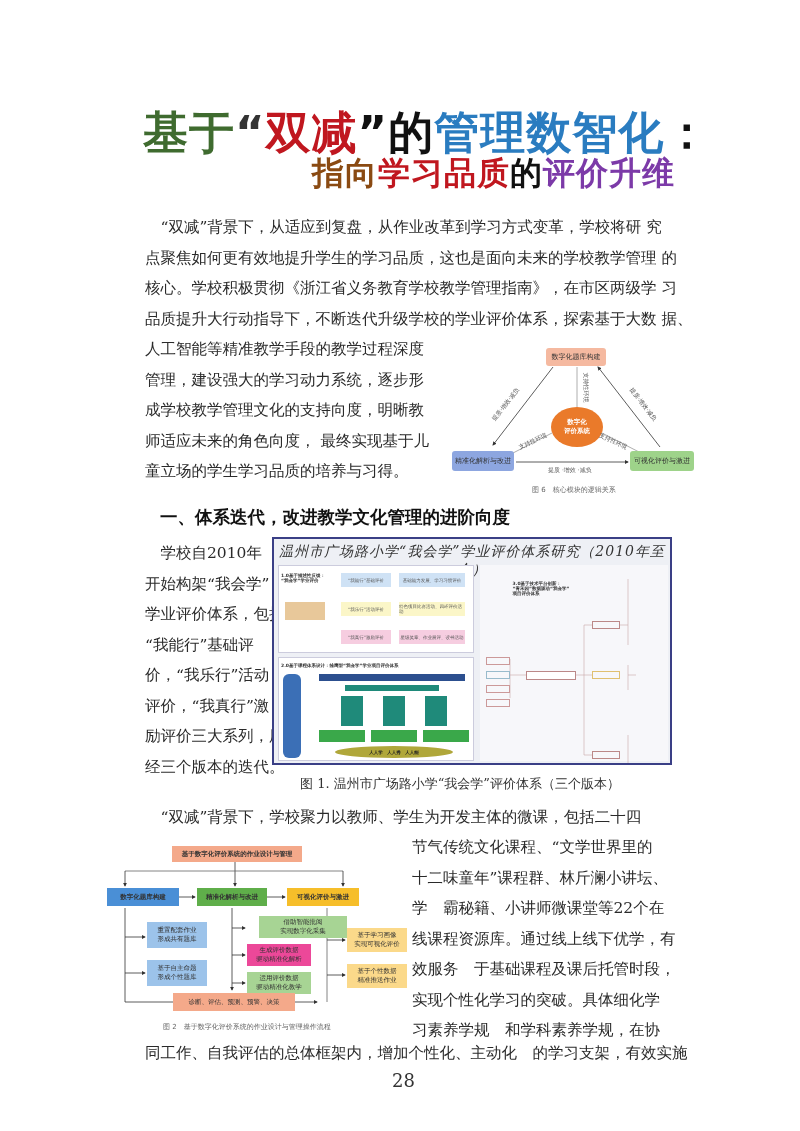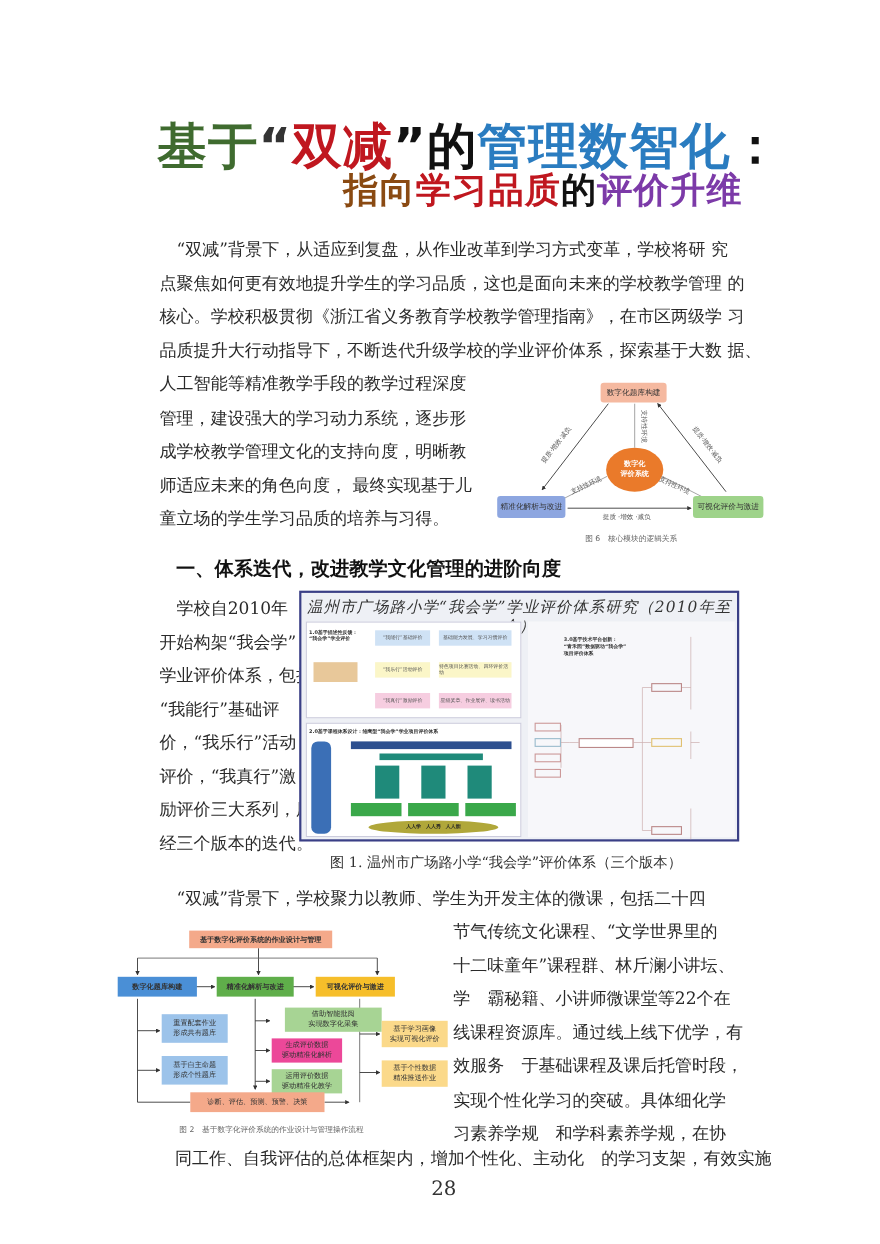--- a/index.html
+++ b/index.html
@@ -148,21 +148,21 @@
 </div>
 <div class="para" style="left:412px; top:832px; width:280px;">
   <span class="line">节气传统文化课程、“文学世界里的</span>
   <span class="line">十二味童年”课程群、林斤澜小讲坛、</span>
   <span class="line">学　霸秘籍、小讲师微课堂等22个在</span>
   <span class="line">线课程资源库。通过线上线下优学，有</span>
   <span class="line">效服务　于基础课程及课后托管时段，</span>
   <span class="line">实现个性化学习的突破。具体细化学</span>
   <span class="line">习素养学规　和学科素养学规，在协</span>
 </div>
-<div class="para" style="left:145px; top:1038px; width:545px;margin-left:14px;">
+<div class="para" style="left:145px; top:1038px; width:545px;">
   <span class="line">同工作、自我评估的总体框架内，增加个性化、主动化　的学习支架，有效实施</span>
 </div>
 
 <div class="fig2">
   <svg width="270" height="180">
     <defs>
       <marker id="ah2" markerWidth="5" markerHeight="5" refX="4" refY="2.5" orient="auto">
           <path d="M0,0 L5,2.5 L0,5 z" fill="#333"></path>
         </marker>
     </defs>

